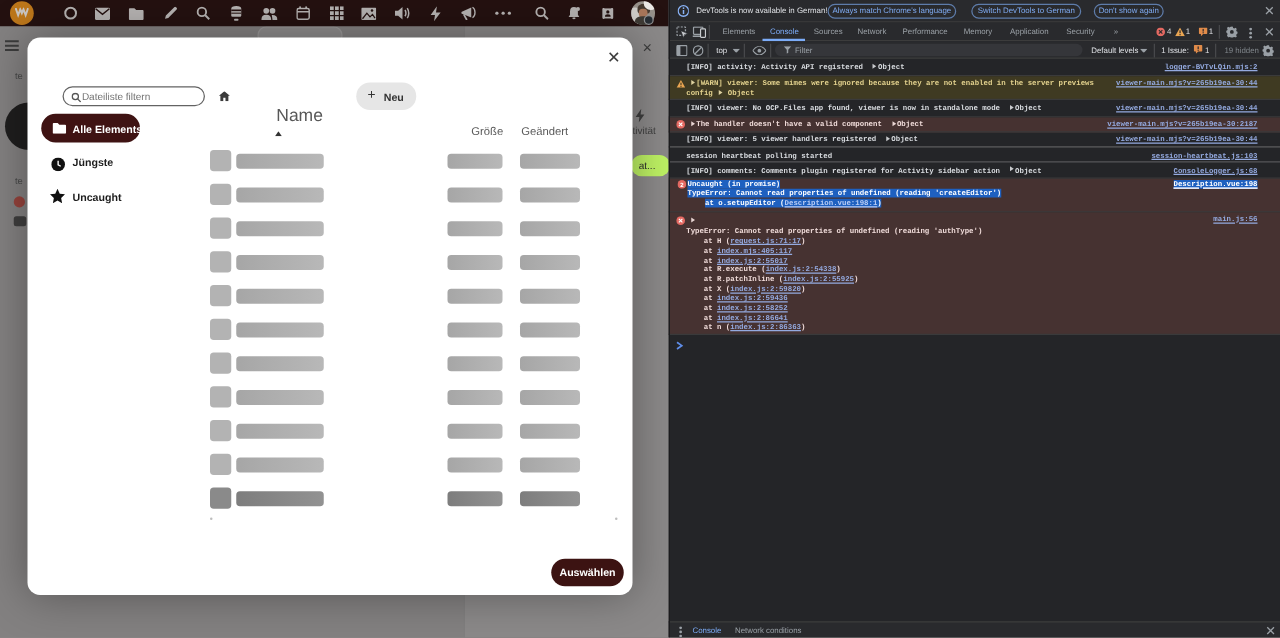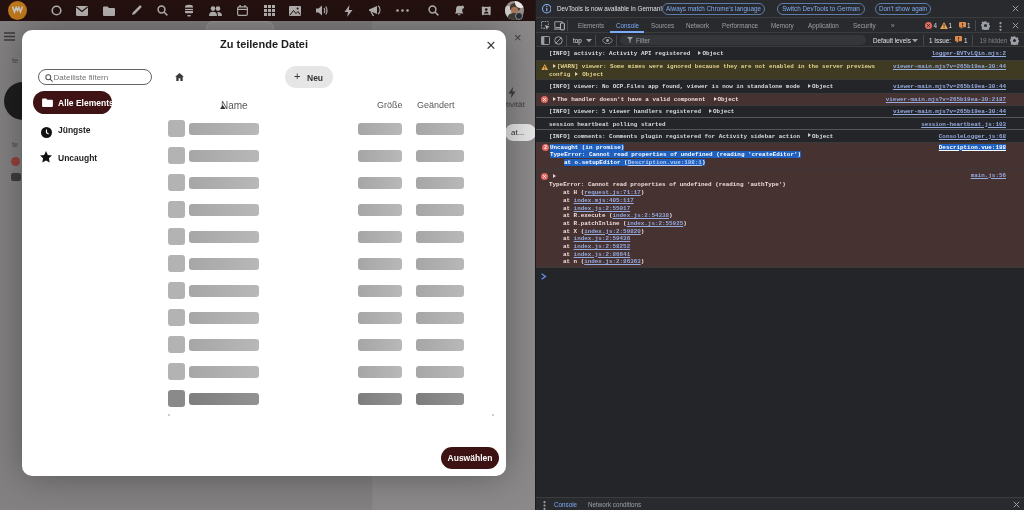--- a/index.html
+++ b/index.html
@@ -47,21 +47,21 @@
     <div class="abs" style="left:12px;top:35px;font-size:7.5px;color:#4a4a4a;">te</div>
     <div class="abs" style="left:4px;top:61px;width:38px;height:38px;border-radius:50%;background:#1f1e1e;"></div>
     <div class="abs" style="left:12px;top:119px;font-size:7.5px;color:#4a4a4a;">te</div>
     <div class="abs" style="left:11px;top:136px;width:9px;height:9px;border-radius:50%;background:#96433c;"></div>
     <div class="abs" style="left:11px;top:152px;width:10px;height:8px;border-radius:2px;background:#3f3e3e;"></div>
     <div class="abs" style="left:514px;top:9px;font-size:13px;color:#3b3b3b;">×</div>
     <svg class="abs" style="left:508px;top:66px" width="8" height="11" viewBox="0 0 8 11">
         <path d="M5 0L0.5 6.5H3.5L3 11L7.5 4.5H4.5Z" fill="#3e3e3e"></path>
       </svg>
     <div class="abs" style="left:506px;top:79px;font-size:8px;color:#3f3f3f;">tivität</div>
-    <div class="abs" style="left:505px;top:103px;width:31px;height:17px;border-radius:9px;background:#e5e5e5;color:#2c2c2c;font-size:8px;font-weight:normal;line-height:17px;padding-left:6px;box-sizing:border-box;">at...</div>
+    <div class="abs" style="left:505px;top:103px;width:31px;height:17px;border-radius:9px;background:#bef264;color:#2c2c2c;font-size:8px;font-weight:normal;line-height:17px;padding-left:6px;box-sizing:border-box;">at...</div>
   </div>
   <div id="topbar">
     <div class="abs" style="left:8px;top:1px;width:19px;height:19px;border-radius:50%;background:#bd771b;"></div>
     <svg class="abs" style="left:12px;top:6px" width="11" height="9" viewBox="0 0 11 9">
         <path d="M0.5 0.5 L2.5 6 L4.2 1.5 L5.5 4.5 L6.8 1.5 L8.5 6 L10.5 0.5" fill="none" stroke="#c9c5c2" stroke-width="1.6"></path>
       </svg>
     <div class="ticon" style="left:45px">
         <svg width="11" height="11" viewBox="0 0 11 11">
           <circle cx="5.5" cy="5.5" r="4.3" fill="none" stroke="#b5b2b1" stroke-width="1.6"></circle>
         </svg>
@@ -174,24 +174,23 @@
     <div class="abs" style="left:505px;top:1px;width:18.5px;height:18.5px;border-radius:50%;background:#97918a;overflow:hidden;">
       <div class="abs" style="left:-1px;top:5px;width:8px;height:14px;background:#cfccc8;border-radius:40%;"></div>
       <div class="abs" style="left:5px;top:2px;width:10px;height:8px;background:#463a30;border-radius:50% 50% 30% 30%;"></div>
       <div class="abs" style="left:6px;top:5.5px;width:7px;height:7px;background:#a8765a;border-radius:45%;"></div>
       <div class="abs" style="left:3px;top:12px;width:13px;height:8px;background:#3f3b35;border-radius:45% 45% 0 0;"></div>
       <div class="abs" style="left:10px;top:-4px;width:11px;height:11px;background:#ece9e6;border-radius:50%;"></div>
     </div>
     <div class="abs" style="left:515px;top:11.5px;width:8px;height:8px;border-radius:50%;background:#272d33;border:1px solid #8e9092;box-sizing:border-box;"></div>
   </div>
   <div id="modal">
-    <div id="mtitle">Zu teilende Datei</div>
     <div id="mclose">✕</div>
 
-    <div class="abs" style="left:16px;top:39px;width:114px;height:16px;border:1.5px solid #636363;border-radius:8px;box-sizing:border-box;">
+    <div class="abs" style="left:28px;top:39px;width:114px;height:16px;border:1.5px solid #636363;border-radius:8px;box-sizing:border-box;">
       <svg class="abs" style="left:6px;top:3.5px" width="8" height="8" viewBox="0 0 11 11">
           <circle cx="4.5" cy="4.5" r="3.4" fill="none" stroke="#555" stroke-width="1.4"></circle>
           <path d="M7 7L10.4 10.4" stroke="#555" stroke-width="1.4"></path>
         </svg>
       <div class="abs" style="left:14.5px;top:2.5px;font-size:8px;color:#737373;">Dateiliste filtern</div>
     </div>
 
     <svg class="abs" style="left:153px;top:43px" width="9" height="8" viewBox="0 0 12 11">
         <path d="M6 0L0 5H1.6V11H4.8V7.2H7.2V11H10.4V5H12Z" fill="#3a3a3a"></path>
       </svg>
@@ -212,21 +211,21 @@
           <circle cx="5.5" cy="5.5" r="5.5" fill="#111"></circle>
           <path d="M5.5 2.5V5.8L7.6 7" stroke="#fff" stroke-width="1.1" fill="none"></path>
         </svg>
     </div>
     <div class="abs" style="left:36px;top:95px;font-size:8.5px;font-weight:bold;color:#1d1d1d;">Jüngste</div>
     <svg class="abs" style="left:18px;top:121px" width="12" height="12" viewBox="0 0 12 12">
         <path d="M6 0L7.8 3.9 12 4.4 8.9 7.3 9.7 11.5 6 9.4 2.3 11.5 3.1 7.3 0 4.4 4.2 3.9Z" fill="#111"></path>
       </svg>
     <div class="abs" style="left:36px;top:122.5px;font-size:8.5px;font-weight:bold;color:#1d1d1d;">Uncaught</div>
 
-    <div class="abs" style="left:167px;top:70px;font-size:10px;color:#585858;padding-left:32px;">Name</div>
+    <div class="abs" style="left:167px;top:54px;font-size:14px;color:#585858;padding-left:32px;">Name</div>
     <svg class="abs" style="left:198px;top:74.5px" width="5.5" height="4" viewBox="0 0 7 5">
         <path d="M3.5 0L7 5H0Z" fill="#333"></path>
       </svg>
     <div class="abs" style="left:355px;top:70px;font-size:9px;color:#585858;">Größe</div>
     <div class="abs" style="left:395px;top:70px;font-size:9px;color:#585858;">Geändert</div>
 
     <div id="skelrows">
       <div class="srow" style="left:146px;top:90px;width:17px;height:17px;background:#b3b3b3;"></div>
       <div class="srow" style="left:167px;top:92.5px;width:70px;height:12px;background:linear-gradient(90deg,#a6a6a6,#b8b8b8);"></div>
       <div class="srow" style="left:336px;top:92.5px;width:44px;height:12px;background:linear-gradient(90deg,#a6a6a6,#b8b8b8);"></div>

